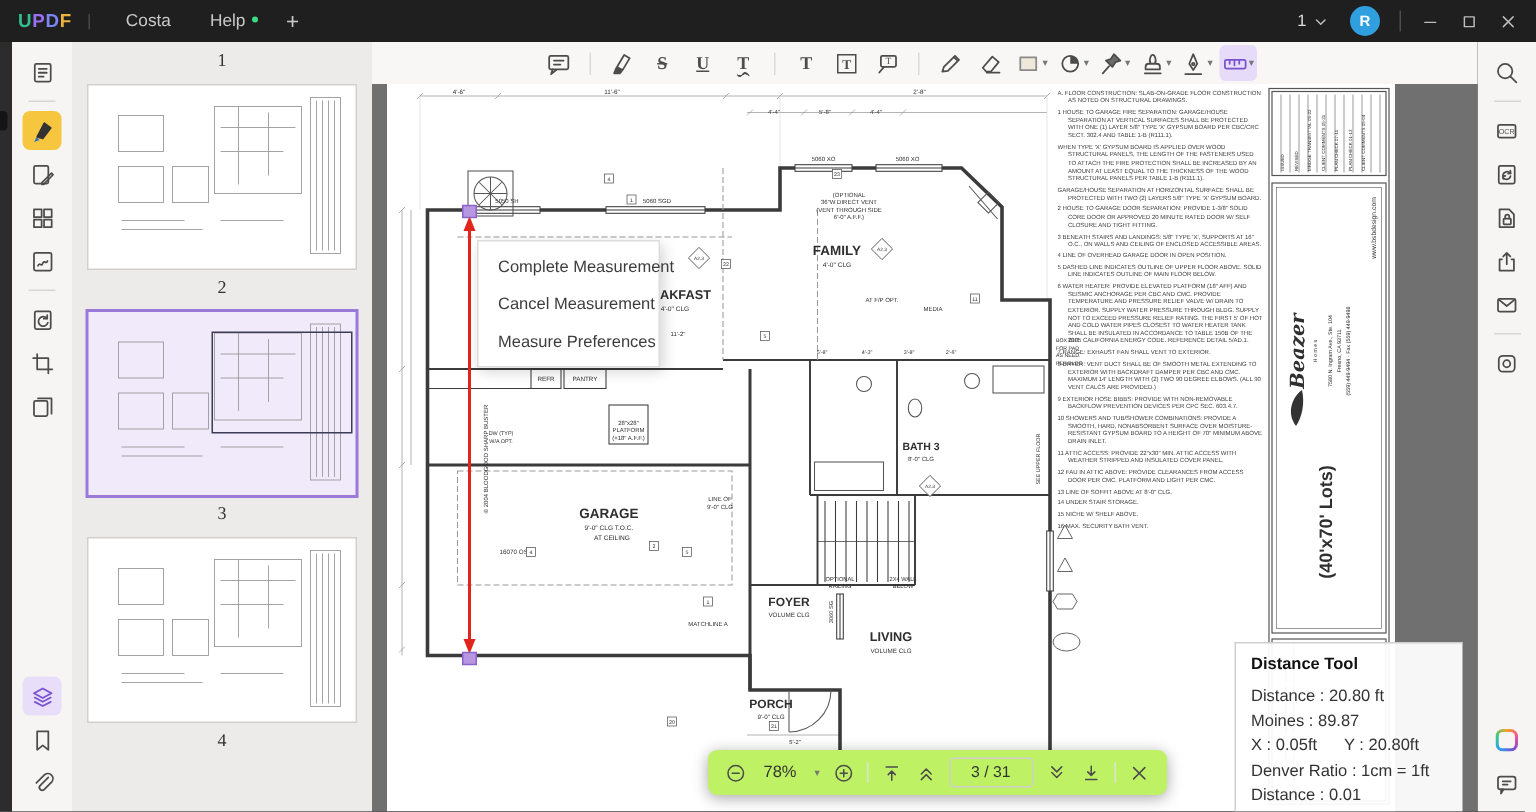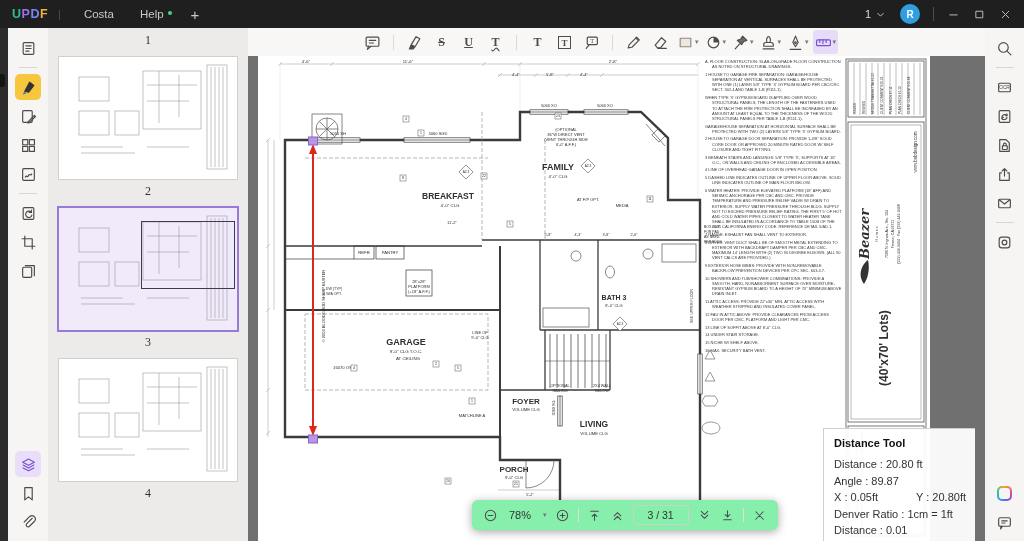--- a/index.html
+++ b/index.html
@@ -54,23 +54,23 @@
   svg.plan{position:absolute;inset:0;width:672px;height:485px}
   .notes{position:absolute;left:447px;top:3px;width:137px;height:478px;overflow:hidden;font-size:4px;line-height:1.3;color:#3b3b3b}
   .note-p{margin-bottom:2.5px;padding-left:7px;text-indent:-7px}
 
   .ctx{position:absolute;left:70px;top:104px;width:122px;background:#fff;border:1px solid #dcdcdc;box-shadow:2px 3px 9px rgba(0,0,0,.18);padding:4px 0;z-index:5}
   .ctx-item{height:25px;display:flex;align-items:center;padding-left:13px;font-size:11px;color:#3d3d3d;white-space:nowrap}
 
   .dpanel{position:absolute;right:10px;top:372px;width:152px;height:130px;background:rgba(255,255,255,.94);border-left:1px solid #cfcfcf;border-top:1px solid #cfcfcf;padding:8px 0 0 10px;z-index:4}
   .dtitle{font-size:11px;font-weight:bold;color:#111;margin-bottom:9px}
   .drow{font-size:11px;color:#333;margin-bottom:4.5px;white-space:nowrap}
-  .drow .y2{margin-left:38px}
-
-  .pill{position:absolute;left:224px;top:444px;height:30px;background:#86efac;border-radius:6px;box-shadow:0 2px 10px rgba(0,0,0,.35);display:flex;align-items:center;padding:0 11px;gap:8px;z-index:6}
+  .drow .y2{margin-left:18px}
+
+  .pill{position:absolute;left:224px;top:444px;height:30px;background:#bef264;border-radius:6px;box-shadow:0 2px 10px rgba(0,0,0,.35);display:flex;align-items:center;padding:0 11px;gap:8px;z-index:6}
   .pagebox{width:56px;height:20px;border:1px solid #d0cfcd;border-radius:3px;font-size:10.5px;color:#333;display:flex;align-items:center;justify-content:center}
   .pill-sep{width:1px;height:14px;background:#e0dedb}
   .pct{font-size:11px;color:#333;min-width:28px;text-align:center}
   .pill .caret{font-size:7px;color:#777}
 
   
   .ic{display:inline-flex;width:17px;height:17px;align-items:center;justify-content:center}
   .ic svg{width:100%;height:100%}
   .ic svg path,.ic svg rect,.ic svg circle,.ic svg line,.ic svg ellipse{stroke:#4c4c4c;fill:none;stroke-width:1.1;stroke-linecap:round;stroke-linejoin:round}
   .pill .ic{width:15px;height:15px}
@@ -645,25 +645,30 @@
             <div class="note-p">10  SHOWERS AND TUB/SHOWER COMBINATIONS: PROVIDE A SMOOTH, HARD, NONABSORBENT SURFACE OVER MOISTURE-RESISTANT GYPSUM BOARD TO A HEIGHT OF 70" MINIMUM ABOVE DRAIN INLET.</div>
             <div class="note-p">11  ATTIC ACCESS: PROVIDE 22"x30" MIN. ATTIC ACCESS WITH WEATHER STRIPPED AND INSULATED COVER PANEL.</div>
             <div class="note-p">12  FAU IN ATTIC ABOVE: PROVIDE CLEARANCES FROM ACCESS DOOR PER CMC. PLATFORM AND LIGHT PER CMC.</div>
             <div class="note-p">13  LINE OF SOFFIT ABOVE AT 8'-0" CLG.</div>
             <div class="note-p">14  UNDER STAIR STORAGE.</div>
             <div class="note-p">15  NICHE W/ SHELF ABOVE.</div>
             <div class="note-p">16  MAX. SECURITY BATH VENT.</div>
           </div>
       </div>
 
+      <div class="ctx">
+        <div class="ctx-item">Complete Measurement</div>
+        <div class="ctx-item">Cancel Measurement</div>
+        <div class="ctx-item">Measure Preferences</div>
+      </div>
 
       <div class="dpanel">
         <div class="dtitle">Distance Tool</div>
         <div class="drow"><span>Distance</span> : <span>20.80 ft</span></div>
-        <div class="drow"><span>Angle</span> : <span>89.87</span></div>
+        <div class="drow"><span>Moines</span> : <span>89.87</span></div>
         <div class="drow"><span>X</span> : <span>0.05ft</span><span class="y2"><span>Y</span> : <span>20.80ft</span></span></div>
         <div class="drow"><span>Denver Ratio</span> : <span>1cm = 1ft</span></div>
         <div class="drow"><span>Distance</span> : <span>0.01</span></div>
       </div>
 
       <div class="pill">
         <span class="ic">
             <svg viewBox="0 0 16 16">
               <circle cx="8" cy="8" r="5.5"></circle>
               <path d="M5.5 8h5"></path>

